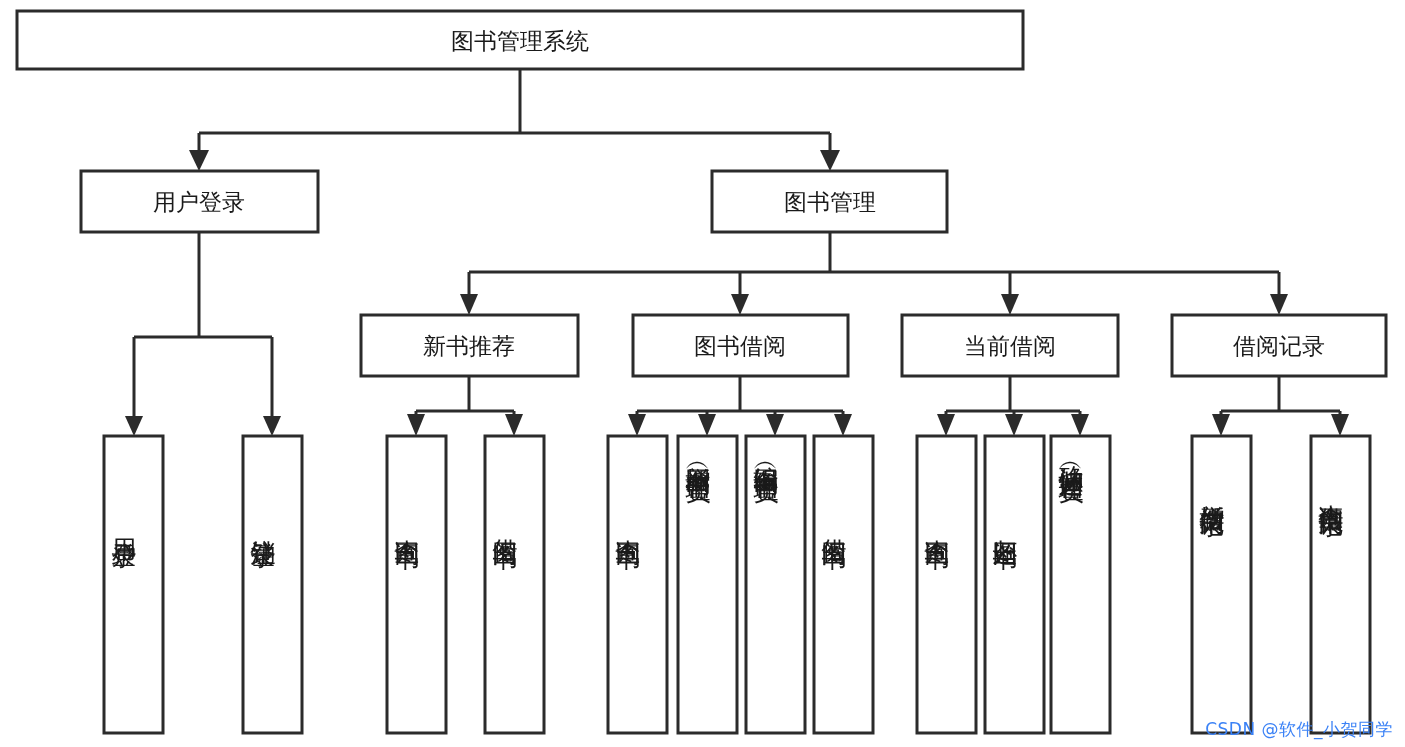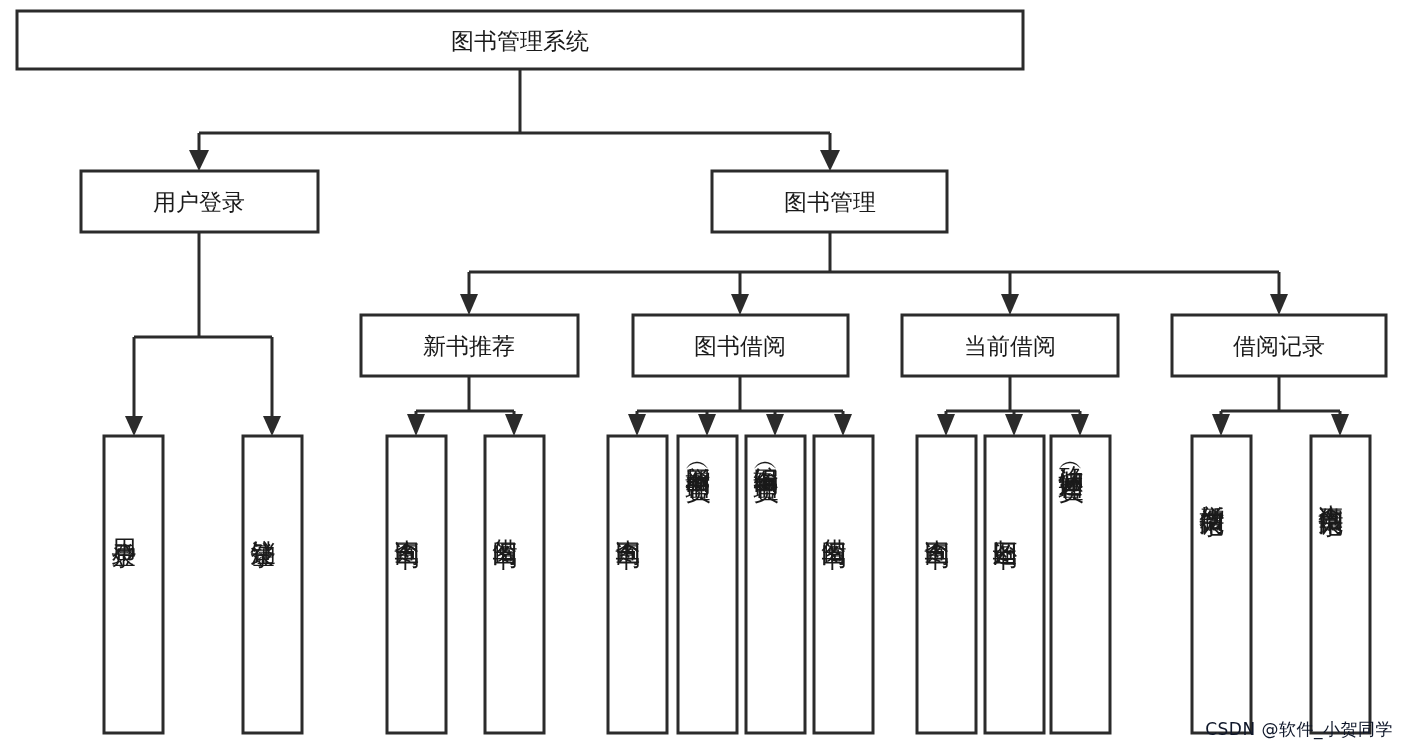--- a/index.html
+++ b/index.html
@@ -60,21 +60,21 @@
     white-space: nowrap;
     text-align: start;
     pointer-events: none;
   }
   .watermark {
     position: absolute;
     right: 12px;
     bottom: 6px;
     font-family: "DejaVu Sans", "Liberation Sans", sans-serif;
     font-size: 17px;
-    color: #0f172a;
+    color: #3b82f6;
     letter-spacing: 0.5px;
     white-space: nowrap;
   }
 </style>
 </head>
 <body>
 
 <div id="diagram-root">
 
   <svg id="flow" viewBox="0 0 1405 747">

